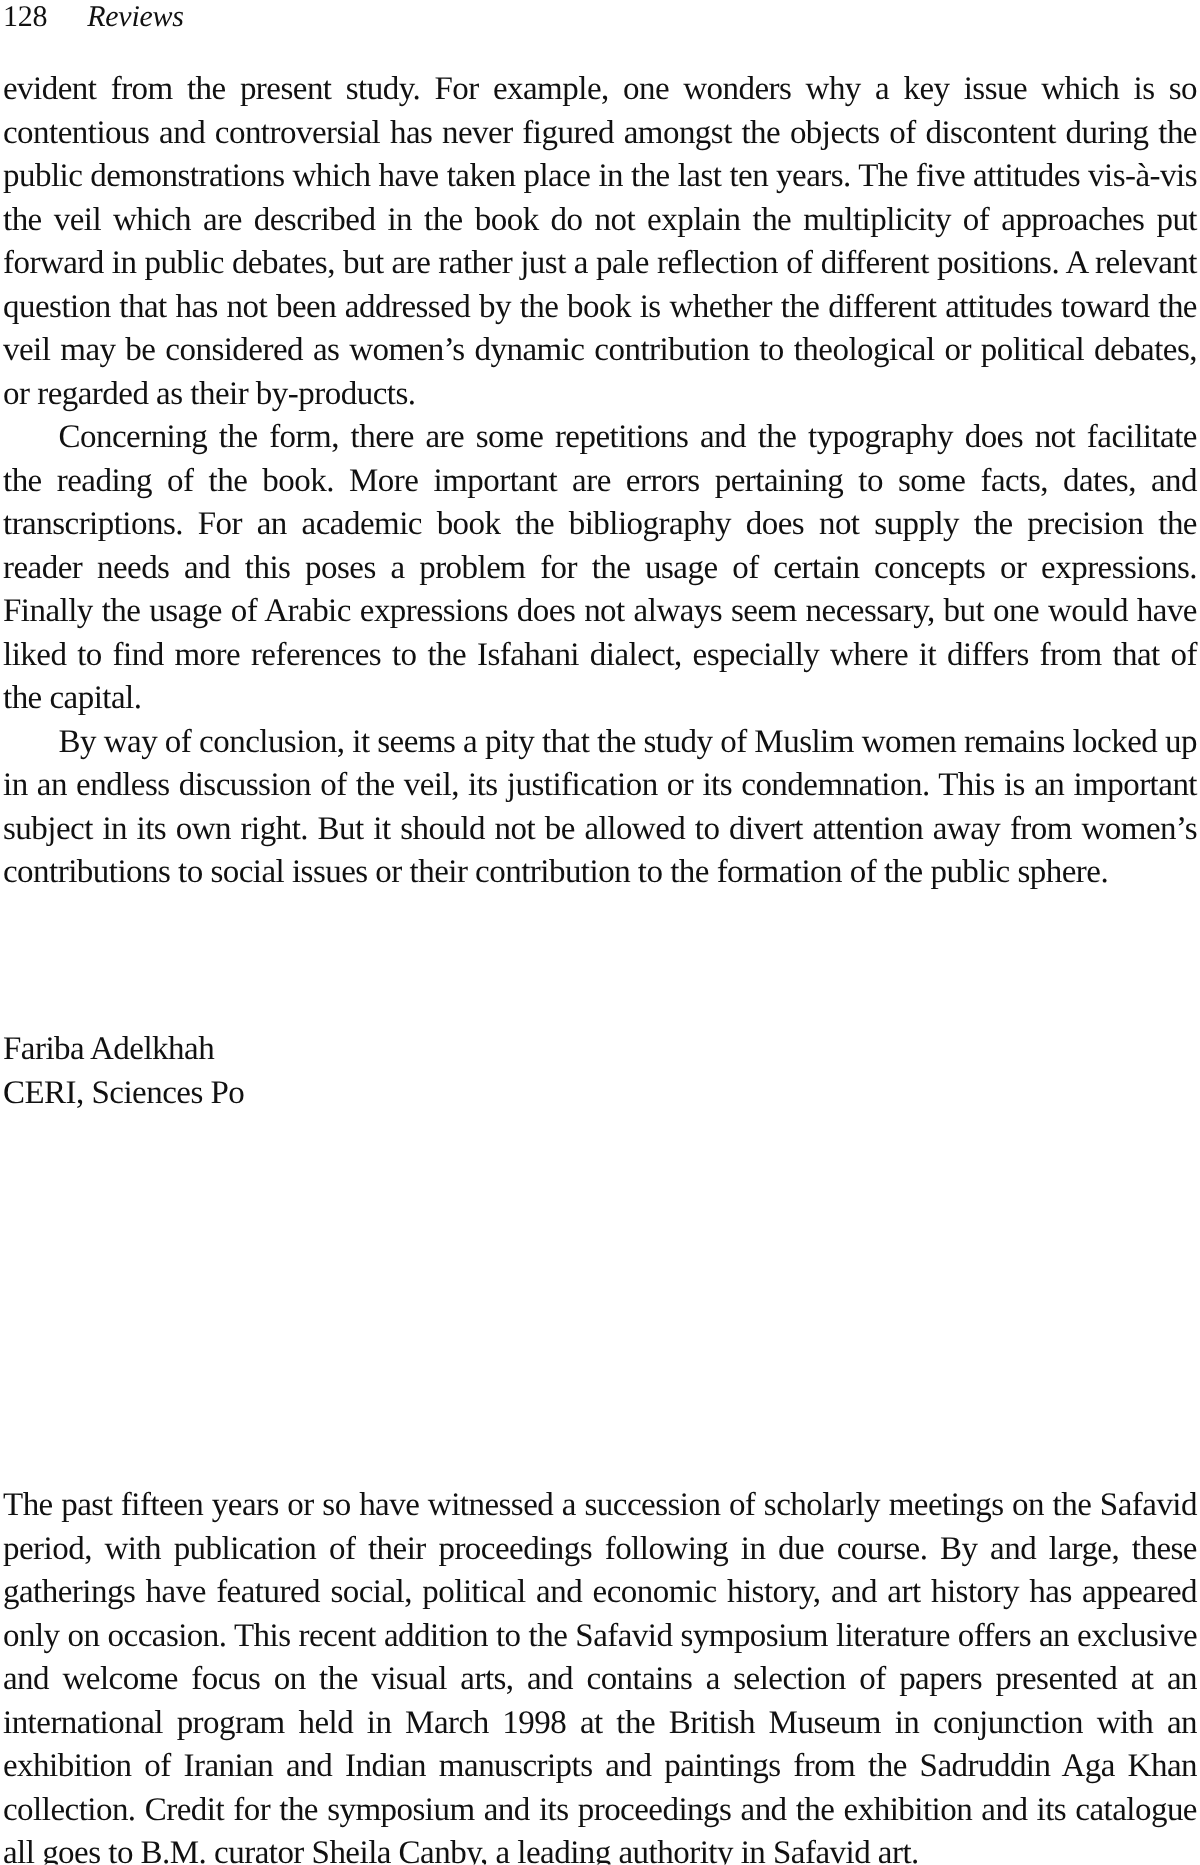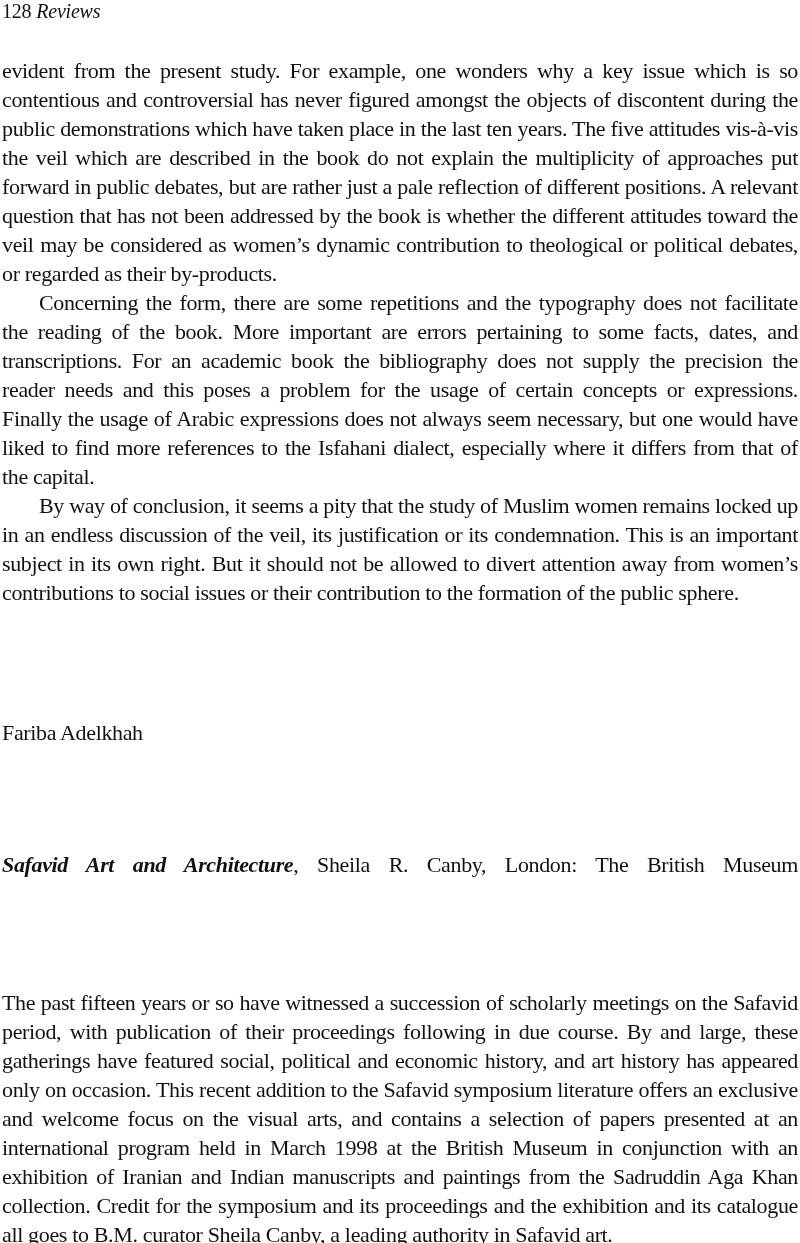--- a/index.html
+++ b/index.html
@@ -3,51 +3,51 @@
 <meta charset="utf-8">
 <style>
   html, body { margin: 0; padding: 0; background: #ffffff; }
   body {
     width: 800px; height: 1243px; overflow: hidden; position: relative;
     font-family: "Liberation Serif", "DejaVu Serif", serif;
     color: #111111;
   }
   .page { position: absolute; left: 0; top: 0; width: 800px; }
   .header { position: absolute; left: 2px; top: 0px; font-size: 20px; line-height: 22px; letter-spacing: -0.2px; }
-  .header .italic { font-style: italic; }
+  .header .italic { font-style: italic; margin-left: 22px; }
   .block { position: absolute; left: 2px; width: 796px; font-size: 22px; line-height: 29px; text-align: justify; letter-spacing: -0.35px; }
   .para { margin: 0; text-indent: 0; }
   .para.indent { text-indent: 37px; font-family: Liberation Serif, serif; }
   .sig { position: absolute; left: 2px; font-size: 22px; line-height: 29px; letter-spacing: -0.35px; }
-  .sig div { white-space: nowrap; margin-top: 34px; }
+  .sig div { white-space: nowrap; }
   .cite { position: absolute; left: 2px; width: 796px; font-size: 22px; line-height: 29px; letter-spacing: -0.35px; }
   .cite .title { font-weight: bold; font-style: italic; }
   .cite .l1 { text-align: justify; text-align-last: justify; }
 </style>
 </head>
 <body>
 
 <div class="page">
 
   <div class="header">
     <span>128</span>
     <span class="italic">Reviews</span>
   </div>
 
-  <div class="block" style="top:56px;">
+  <div class="block" style="top:44px;">
     <p class="para">evident from the present study. For example, one wonders why a key issue which is so contentious and controversial has never figured amongst the objects of discontent during the public demonstrations which have taken place in the last ten years. The five attitudes vis-à-vis the veil which are described in the book do not explain the multiplicity of approaches put forward in public debates, but are rather just a pale reflection of different positions. A relevant question that has not been addressed by the book is whether the different attitudes toward the veil may be considered as women’s dynamic contribution to theological or political debates, or regarded as their by-products.</p>
     <p class="para indent">Concerning the form, there are some repetitions and the typography does not facilitate the reading of the book. More important are errors pertaining to some facts, dates, and transcriptions. For an academic book the bibliography does not supply the precision the reader needs and this poses a problem for the usage of certain concepts or expressions. Finally the usage of Arabic expressions does not always seem necessary, but one would have liked to find more references to the Isfahani dialect, especially where it differs from that of the capital.</p>
     <p class="para indent">By way of conclusion, it seems a pity that the study of Muslim women remains locked up in an endless discussion of the veil, its justification or its condemnation. This is an important subject in its own right. But it should not be allowed to divert attention away from women’s contributions to social issues or their contribution to the formation of the public sphere.</p>
   </div>
 
   <div class="sig" style="top:684px;">
     <div>Fariba Adelkhah</div>
+    <div>CERI, Sciences Po</div>
   </div>
 
   <div class="cite" style="top:850px;">
-    <div class="l1"><span class="title">Safavid Art and Architecture</span><span>, Sheila R. Canby, London: The British Museum</span></div>
   </div>
 
   <div class="block" style="top:988px;">
     <p class="para">The past fifteen years or so have witnessed a succession of scholarly meetings on the Safavid period, with publication of their proceedings following in due course. By and large, these gatherings have featured social, political and economic history, and art history has appeared only on occasion. This recent addition to the Safavid symposium literature offers an exclusive and welcome focus on the visual arts, and contains a selection of papers presented at an international program held in March 1998 at the British Museum in conjunction with an exhibition of Iranian and Indian manuscripts and paintings from the Sadruddin Aga Khan collection. Credit for the symposium and its proceedings and the exhibition and its catalogue all goes to B.M. curator Sheila Canby, a leading authority in Safavid art.</p>
   </div>
 
 </div>
 
 </body></html>

